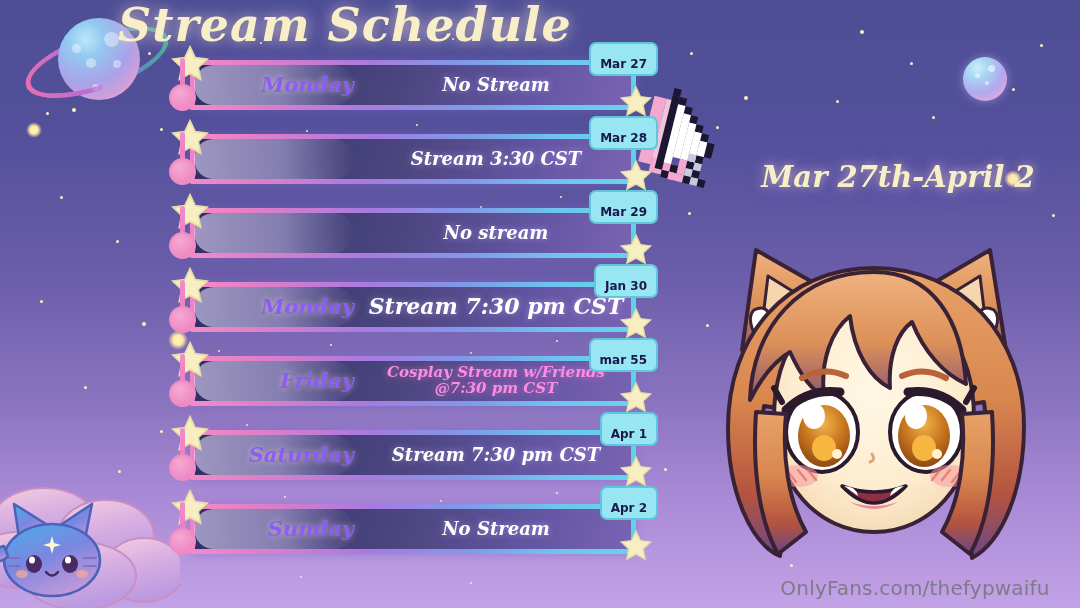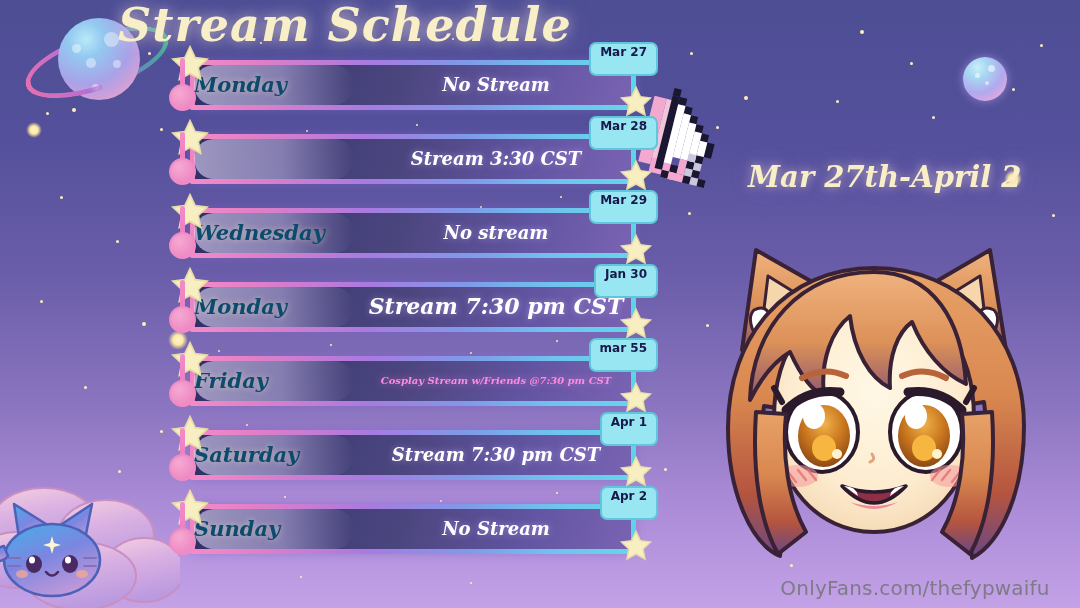--- a/index.html
+++ b/index.html
@@ -37,21 +37,21 @@
     box-shadow:0 0 10px rgba(200,180,255,.5);}
   .bubble-spot{position:absolute;border-radius:50%;background:rgba(255,255,255,.55);}
 
   
   .title{position:absolute;left:0;top:-2px;width:690px;text-align:center;
     font-family:"DejaVu Serif", serif;font-style:italic;font-weight:bold;
     font-size:46px;color:#f8efc8;letter-spacing:1px;
     text-shadow:0 0 14px rgba(255,240,190,.55),0 0 26px rgba(170,140,255,.4);}
 
   
-  .daterange{position:absolute;left:748px;top:160px;width:300px;
+  .daterange{position:absolute;left:748px;top:160px;width:300px;text-align:center;
     font-family:"DejaVu Serif", serif;font-style:italic;font-weight:bold;
     font-size:29px;color:#f8efc8;
     text-shadow:0 0 10px rgba(255,240,190,.5),0 0 20px rgba(170,140,255,.35);}
 
   
   .schedule{position:absolute;left:176px;top:52px;width:478px;}
   .row{position:relative;height:63px;margin-bottom:11px;}
 
   .bar{position:absolute;left:14px;top:8px;width:446px;height:50px;border-radius:11px;
     background:linear-gradient(110deg,#2e2f63 0%,#3b3a72 22%,#4c467f 48%,#6154a0 74%,#7a64b3 100%);
@@ -62,32 +62,32 @@
   .bar-edge-top{top:8px;}
   .bar-edge-bot{top:53px;}
   .bar-edge-left{position:absolute;left:14px;top:8px;width:5px;height:50px;border-radius:4px;
     background:linear-gradient(180deg,#f48cc8,#e879bf);}
   .bar-edge-right{position:absolute;left:455px;top:8px;width:5px;height:50px;border-radius:4px;
     background:linear-gradient(180deg,#63d7e8,#58cfe4);}
 
   .daypill{position:absolute;left:18px;top:13px;width:160px;height:40px;border-radius:20px;
     background:linear-gradient(90deg,rgba(224,214,248,.62) 0%,rgba(206,193,240,.5) 55%,rgba(190,178,232,0) 100%);}
   .dayname{position:absolute;left:18px;top:14px;width:160px;height:38px;line-height:38px;
-    text-align:left;font-family:"DejaVu Serif", serif;font-style:italic;font-weight:bold;
-    font-size:21px;color:#0c4a6e;text-shadow:0 0 6px rgba(255,240,190,.5);}
+    text-align:right;font-family:"DejaVu Serif", serif;font-style:italic;font-weight:bold;
+    font-size:21px;color:#8b5cf6;text-shadow:0 0 6px rgba(255,240,190,.5);}
 
   .info{position:absolute;left:186px;top:8px;width:268px;height:50px;
     display:flex;align-items:center;justify-content:center;text-align:center;
     font-family:"DejaVu Serif", serif;font-style:italic;font-weight:bold;
     font-size:18px;line-height:1.06;color:#ffffff;
     text-shadow:0 0 7px rgba(200,180,255,.55);padding:0 4px;}
   .info.big{font-size:22px;}
-  .info.pink{color:#ff8be1;font-size:10px;text-shadow:0 0 8px rgba(255,130,225,.6);}
-
-  .datebadge{position:absolute;right:-4px;top:-10px;height:34px;padding:0 9px;
+  .info.pink{color:#ff8be1;font-size:15px;text-shadow:0 0 8px rgba(255,130,225,.6);}
+
+  .datebadge{position:absolute;right:-4px;top:-10px;height:34px;padding:12px 9px;
     border-radius:7px;background:#97e6f2;border:2px solid #5fc6db;
     font-family:"DejaVu Sans", sans-serif;font-weight:bold;font-size:12px;
     line-height:17px;color:#18184a;white-space:nowrap;z-index:4;}
 
   .star{position:absolute;width:0;height:0;color:#f7eec2;}
   .star svg{position:absolute;overflow:visible;}
   .star-tl{left:-6px;top:-8px;}
   .star-br{left:443px;top:33px;}
   .dot-bl{position:absolute;left:-7px;top:32px;width:27px;height:27px;border-radius:50%;
     background:radial-gradient(circle at 36% 32%,#f6a9d2,#ea7fbe);
@@ -243,21 +243,20 @@
       <div class="dot-bl"></div>
     </div>
     <div class="row">
       <div class="hook-left"></div>
       <div class="bar"></div>
       <div class="bar-edge-left"></div>
       <div class="bar-edge-right"></div>
       <div class="bar-edge-top"></div>
       <div class="bar-edge-bot"></div>
       <div class="daypill"></div>
-      <div class="dayname">Wednesday</div>
       <div class="info">No stream</div>
       <div class="datebadge">Mar 29</div>
       <div class="star star-tl">
         <svg width="40" height="40" viewBox="0 0 24 24">
           <path d="M12 1.6l3.1 6.6 7.2.9-5.3 5 1.4 7.1L12 17.7 5.6 21.2 7 14.1 1.7 9.1l7.2-.9z" fill="#f7eec2" stroke="#e8dca6" stroke-width="1"></path>
         </svg>
       </div>
       <div class="star star-br">
         <svg width="34" height="34" viewBox="0 0 24 24">
           <path d="M12 1.6l3.1 6.6 7.2.9-5.3 5 1.4 7.1L12 17.7 5.6 21.2 7 14.1 1.7 9.1l7.2-.9z" fill="#f7eec2" stroke="#e8dca6" stroke-width="1"></path>

